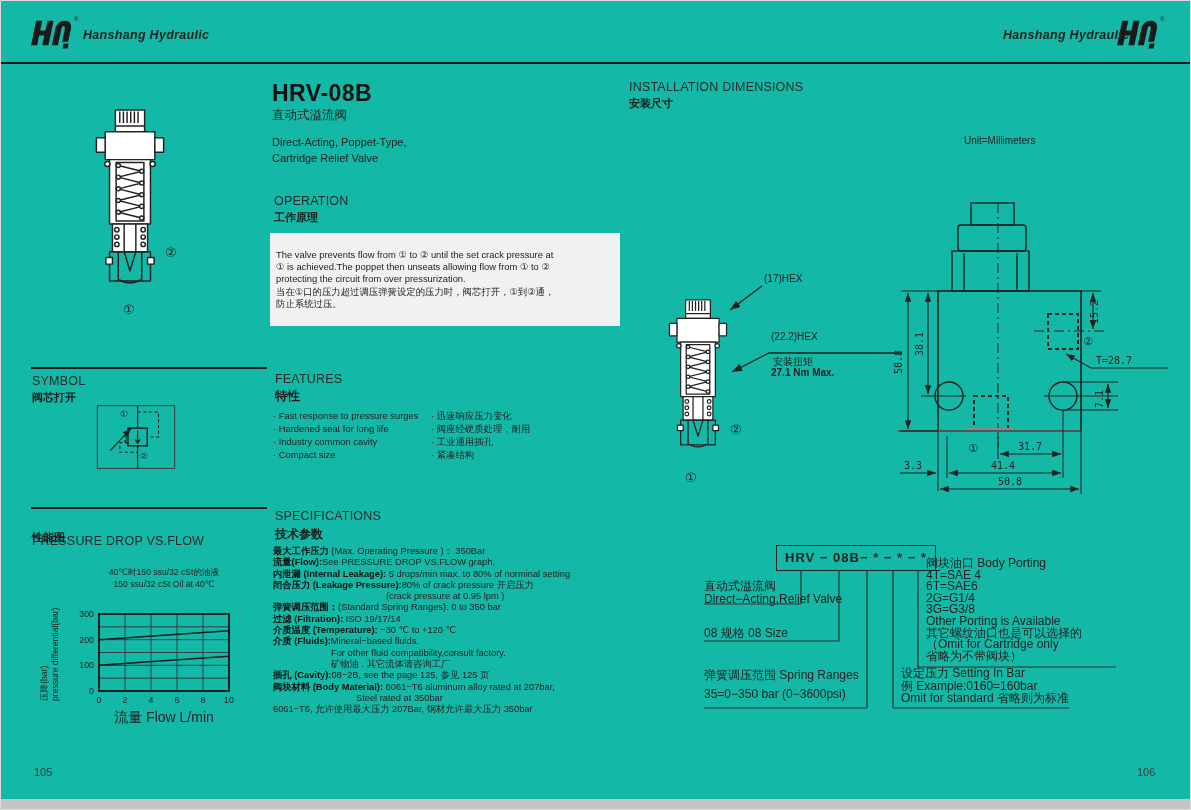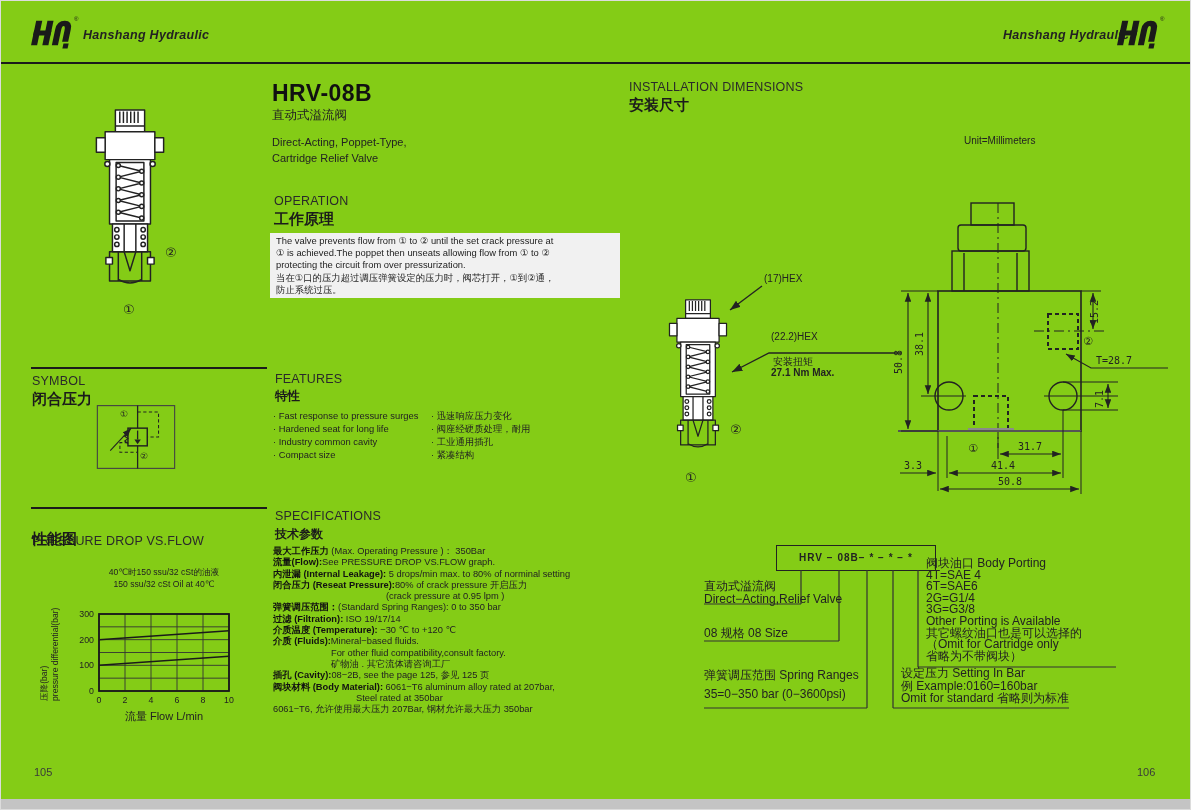--- a/index.html
+++ b/index.html
@@ -1,41 +1,41 @@
 <!DOCTYPE html>
 <html><head>
 <meta charset="utf-8">
 <style>
   html,body { margin:0; padding:0; background:#ffffff; }
   body { font-family:"Liberation Sans","DejaVu Sans",sans-serif; color:#1c1c1c; }
-  .page { position:relative; width:1191px; height:810px; background:#84cc16; overflow:hidden; border:1px solid #dcdcdc; box-sizing:border-box; }
+  .page { position:relative; width:1191px; height:810px; background:#14b8a6; overflow:hidden; border:1px solid #dcdcdc; box-sizing:border-box; }
   .abs { position:absolute; }
   .brand { font-style:italic; font-size:12.5px; font-weight:bold; color:#222; letter-spacing:.3px; }
   .rule { background:#1b1b1b; }
   .h-en { font-size:12.5px; color:#2a2a2a; letter-spacing:.2px;text-align:right; }
-  .h-cn { font-size:15px; font-weight:bold; color:#1b1b1b; }
+  .h-cn { font-size:11px; font-weight:bold; color:#1b1b1b; }
   .title { font-size:23px; font-weight:bold; letter-spacing:.5px; color:#111; }
   .sub-cn { font-size:12.5px; color:#222; }
   .sub-en { font-size:11px; color:#222; line-height:16px; }
-  .op-box { width:338px; background:#f1f1f1; padding:2px 6px; font-size:9.4px; line-height:12.2px; color:#222; }
+  .op-box { width:338px; background:#f1f1f1; padding:16px 6px; font-size:9.4px; line-height:12.2px; color:#222; }
   .feat-row { height:13px; font-size:9.4px; color:#222; white-space:nowrap; }
   .feat-row .en { display:inline-block; width:158px; }
   .spec-line { font-size:9.3px; line-height:11.3px; color:#222; white-space:nowrap; }
   .spec-line b { color:#111; }
   .circ { font-size:13px; color:#222; }
   .dimtxt { font-size:10px; fill:#222; font-family:"DejaVu Sans Mono","Liberation Mono",monospace; }
   .note { font-size:10px; color:#222; }
   .callout { font-size:10px; color:#222; }
-  .code-box { width:158px; height:24px; border:1.6px solid #222; text-align:center; line-height:24px; font-size:10px; font-weight:bold; letter-spacing:1px; color:#222; }
+  .code-box { width:158px; height:24px; border:1.6px solid #222; text-align:center; line-height:24px; font-size:13px; font-weight:bold; letter-spacing:1px; color:#222; }
   .mc-label { font-size:12px; color:#222; line-height:12.5px; white-space:nowrap; }
   .pagenum { font-size:11px; color:#3a3a3a; }
   .footer-bar { background:#c4c4c4; }
   .chart-ylabel { transform:rotate(-90deg); transform-origin:0 0; white-space:nowrap; }
   .chart-ylabel div { font-size:8.6px; line-height:10.5px; color:#222; }
-  .xlabel { font-size:11px; color:#222; text-align:center; }
+  .xlabel { font-size:14px; color:#222; text-align:center; }
   svg text { font-family:"Liberation Sans","DejaVu Sans",sans-serif; }
 </style>
 </head>
 <body>
 
 <div class="page">
 
   <svg width="0" height="0" style="position:absolute" aria-hidden="true">
     <defs>
       <g id="valve-art" fill="#fff" stroke="#222" stroke-width="2" stroke-linejoin="round">
@@ -112,21 +112,21 @@
   <div class="abs rule" style="left:0;top:61px;width:1191px;height:2px"></div>
 
   <svg class="abs" style="left:92px;top:106px" width="74" height="190" viewBox="0 0 100 260">
     <use href="#valve-art"></use>
   </svg>
   <div class="abs circ" style="left:164px;top:244px">②</div>
   <div class="abs circ" style="left:122px;top:301px">①</div>
 
   <div class="abs rule" style="left:30px;top:366px;width:236px;height:2px"></div>
   <div class="abs h-en" style="left:31px;top:373px">SYMBOL</div>
-  <div class="abs h-cn" style="left:31px;top:389px">闭合压力</div>
+  <div class="abs h-cn" style="left:31px;top:389px">阀芯打开</div>
   <svg class="abs" style="left:94px;top:403px" width="82" height="66" viewBox="0 0 100 82">
     <rect x="2" y="2" width="96" height="78" fill="none" stroke="#444" stroke-width="1.4"></rect>
     <path d="M52,2 V30 M52,52 V80" stroke="#222" stroke-width="1.6" fill="none"></path>
     <rect x="40" y="30" width="24" height="22" fill="none" stroke="#222" stroke-width="1.8"></rect>
     <path d="M52,33 V44" stroke="#222" stroke-width="1.6"></path>
       <path d="M48,44 L52,50 L56,44 Z" fill="#222"></path>
     <path d="M52,10 H78 V41 H64" fill="none" stroke="#222" stroke-width="1.3" stroke-dasharray="4,3"></path>
     <path d="M40,48 H30 V60 H52" fill="none" stroke="#222" stroke-width="1.3" stroke-dasharray="4,3"></path>
     <path d="M40,37 l-4,3 l4,3 l-4,3 l4,3" fill="none" stroke="#222" stroke-width="1.4"></path>
     <path d="M18,58 L44,30" stroke="#222" stroke-width="1.4" marker-end="url(#ma)"></path>
@@ -198,21 +198,21 @@
       <div class="feat-row"><span class="en">· Industry common cavity</span><span>· 工业通用插孔</span></div>
       <div class="feat-row"><span class="en">· Compact size</span><span>· 紧凑结构</span></div>
     </div>
 
   <div class="abs h-en" style="left:274px;top:508px">SPECIFICATIONS</div>
   <div class="abs h-cn" style="left:274px;top:525px;font-size:12px">技术参数</div>
   <div class="abs" style="left:272px;top:545px" id="specs-list">
       <div class="spec-line"><b>最大工作压力</b><span> (Max. Operating Pressure )：  350Bar</span></div>
       <div class="spec-line"><b>流量(Flow):</b><span>See PRESSURE DROP VS.FLOW graph.</span></div>
       <div class="spec-line"><b>内泄漏 (Internal Leakage):</b><span> 5 drops/min max. to 80% of norminal setting</span></div>
-      <div class="spec-line"><b>闭合压力 (Reseat Pressure):</b><span>80% of crack pressure 开启压力</span></div>
+      <div class="spec-line"><b>闭合压力 (Leakage Pressure):</b><span>80% of crack pressure 开启压力</span></div>
       <div class="spec-line" style="padding-left: 113px;"><span>(crack pressure at 0.95 lpm )</span></div>
       <div class="spec-line"><b>弹簧调压范围：</b><span>(Standard Spring Ranges): 0 to 350 bar</span></div>
       <div class="spec-line"><b>过滤 (Filtration):</b><span> ISO 19/17/14</span></div>
       <div class="spec-line"><b>介质温度 (Temperature):</b><span> −30 ℃ to +120 ℃</span></div>
       <div class="spec-line"><b>介质 (Fluids):</b><span>Mineral−based fluids.</span></div>
       <div class="spec-line" style="padding-left: 58px;"><span>For other fluid compatibility,consult factory.</span></div>
       <div class="spec-line" style="padding-left: 58px;"><span>矿物油 . 其它流体请咨询工厂</span></div>
       <div class="spec-line"><b>插孔 (Cavity):</b><span>08−2B, see the page 125, 参见 125 页</span></div>
       <div class="spec-line"><b>阀块材料 (Body Material):</b><span> 6061−T6 aluminum alloy rated at 207bar,</span></div>
       <div class="spec-line" style="padding-left: 83px;"><span>Steel  rated at 350bar</span></div>

